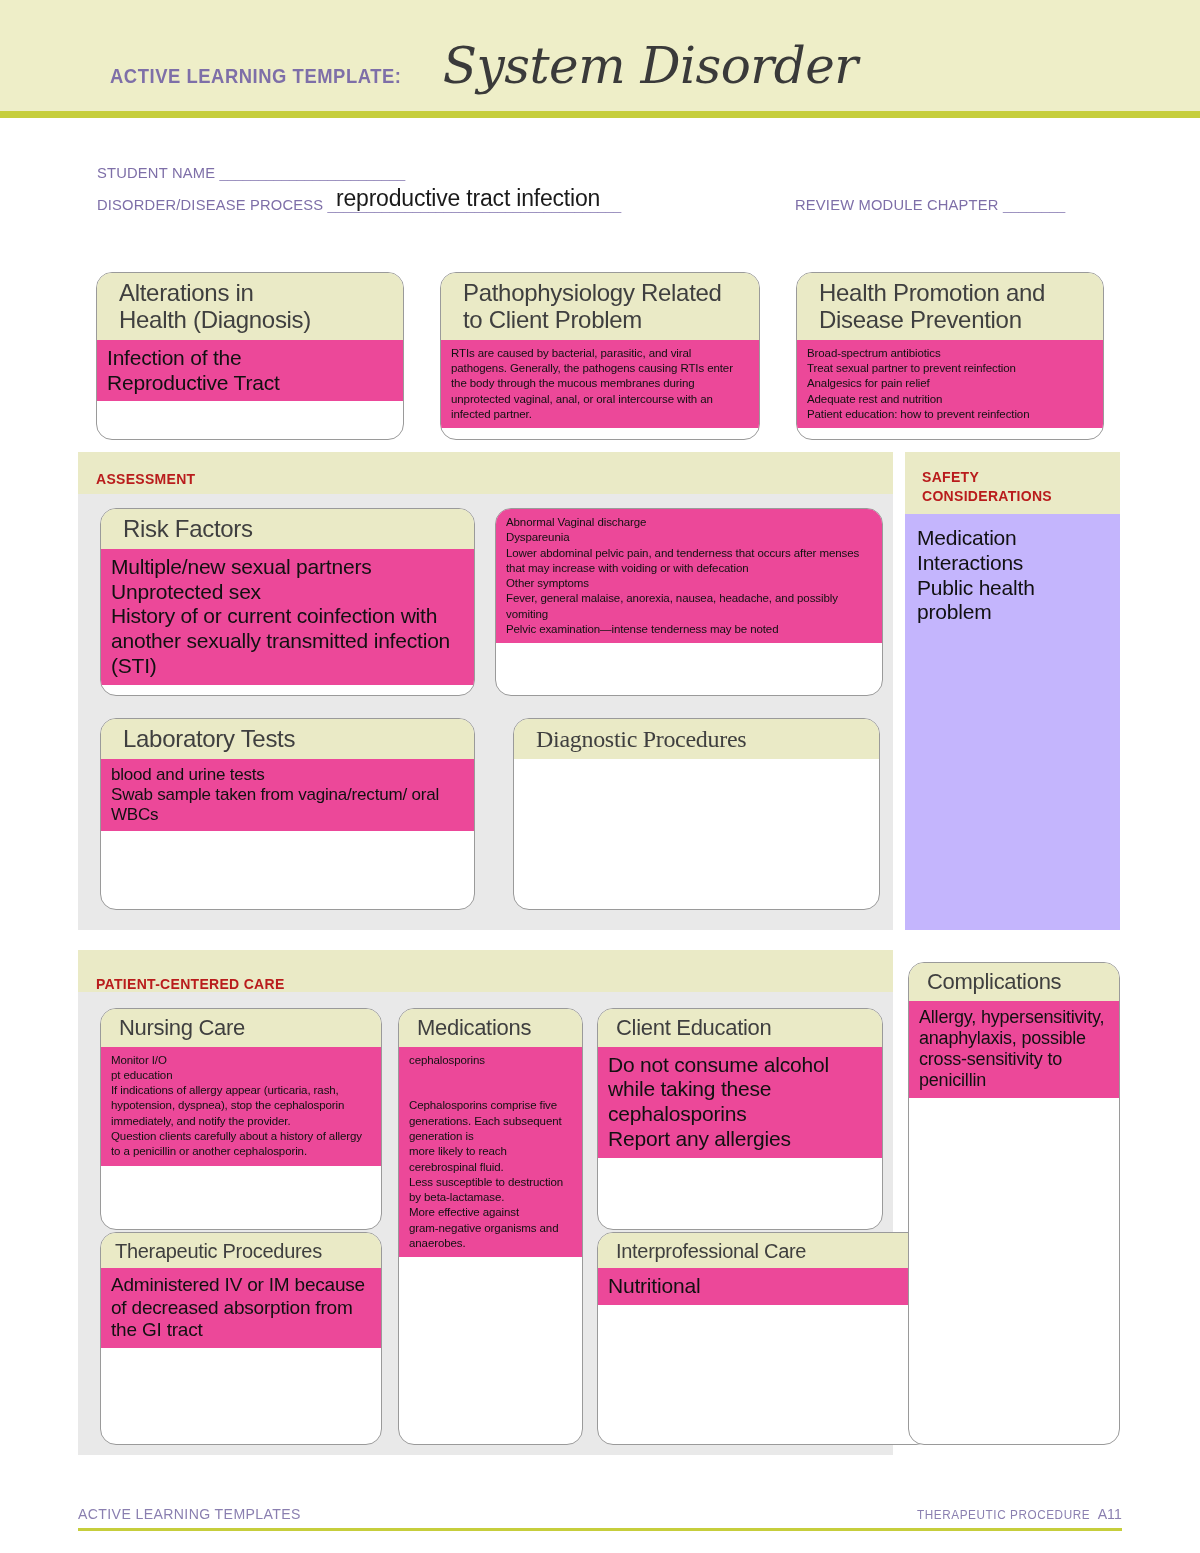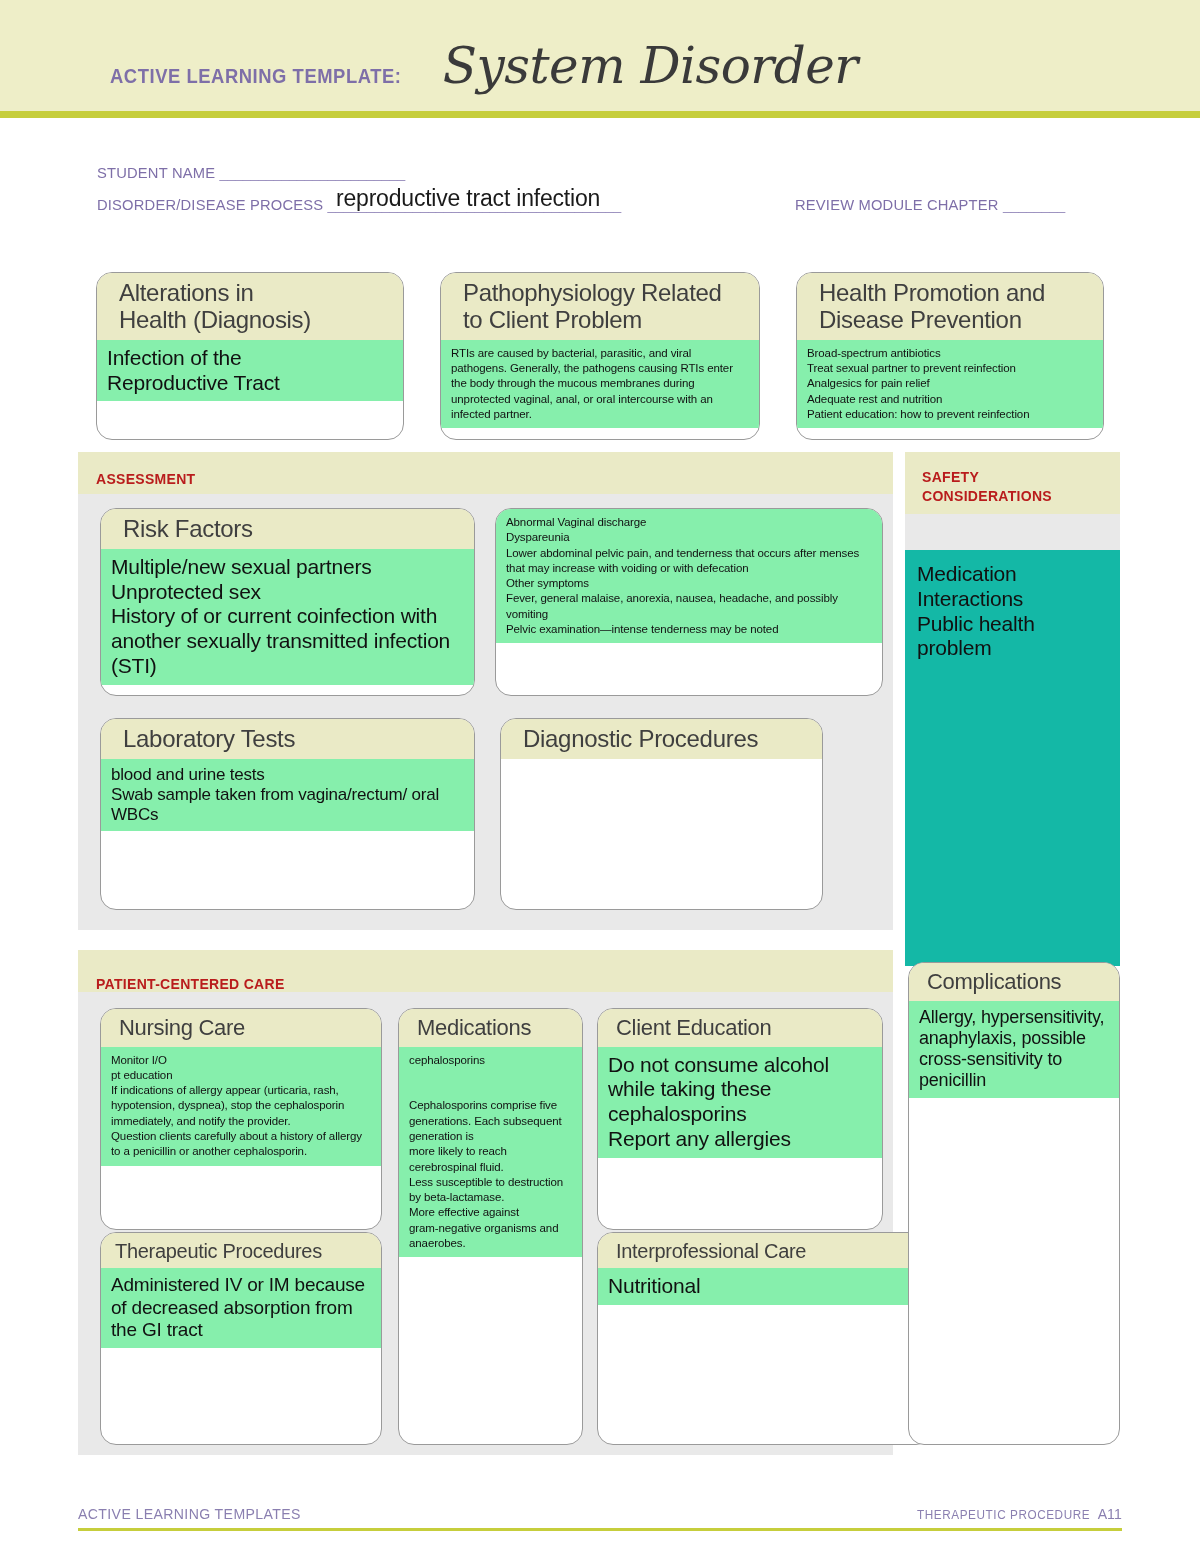--- a/index.html
+++ b/index.html
@@ -93,21 +93,21 @@
     padding: 7px 12px 6px 22px;
     font-size: 24px;
     color: #3f3f3f;
     letter-spacing: -0.3px;
     line-height: 1.12;
     white-space: pre-line;
   }
   .card-body {
     box-sizing: border-box;
     padding: 6px 10px 6px 10px;
-    background: #86efac;
+    background: #ec4899;
   }
   .body-lg {
     font-size: 21px;
     line-height: 1.18;
     color: #111;
     white-space: pre-line;
     letter-spacing: -0.2px;
   }
   .body-sm {
     font-size: 11.5px;
@@ -157,31 +157,30 @@
     position: absolute;
     left: 905px; top: 452px;
     width: 215px; height: 62px;
     background: #eaeac6;
   }
   #safety-title { left: 922px; top: 468px; }
   #safety-body {
     position: absolute;
     left: 905px; top: 514px;
     width: 215px; height: 416px;
-    background: #14b8a6;
+    background: #c4b5fd;
     box-sizing: border-box;
     padding: 12px 10px 0 12px;
-    margin-top: 36px;
   }
 
   
   #card-risk      { left: 100px; top: 508px; width: 375px; height: 188px; }
   #card-findings  { left: 495px; top: 508px; width: 388px; height: 188px; }
   #card-lab       { left: 100px; top: 718px; width: 375px; height: 192px; }
-  #card-diag      { left: 500px; top: 718px; width: 323px; height: 192px; }
+  #card-diag      { left: 513px; top: 718px; width: 367px; height: 192px; font-family: Liberation Serif, serif; }
 
   
   #pcc-panel {
     position: absolute;
     left: 78px; top: 950px;
     width: 815px; height: 505px;
     background: #e9e9e9;
   }
   #pcc-band {
     position: absolute;

